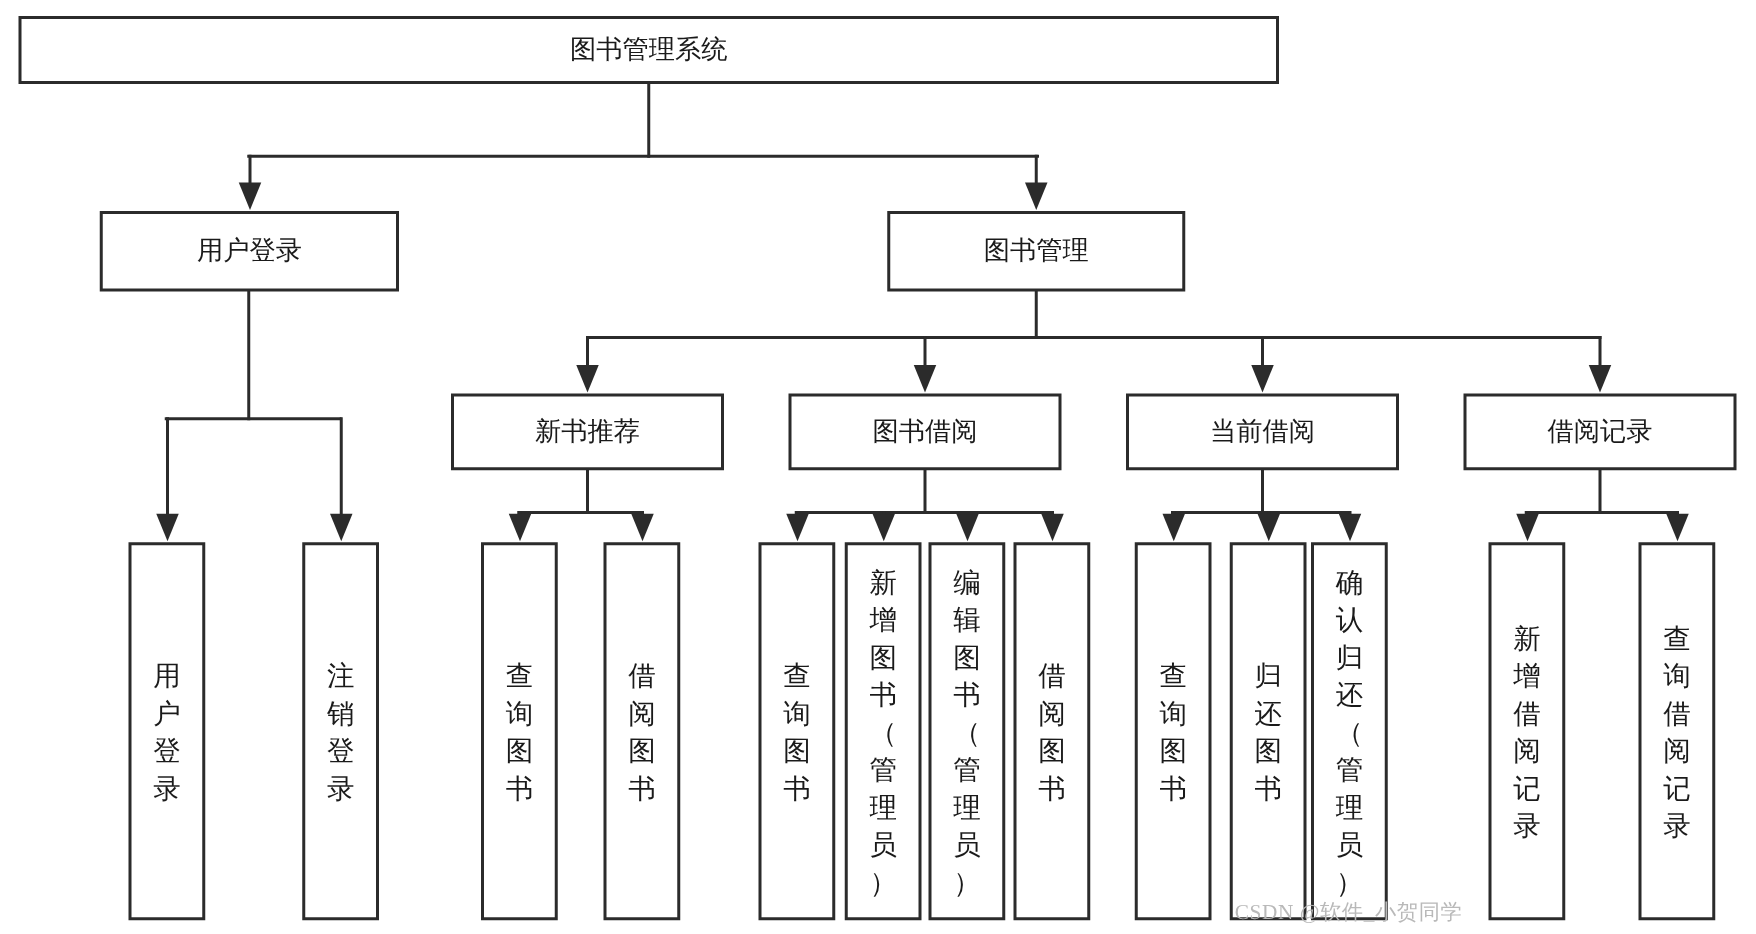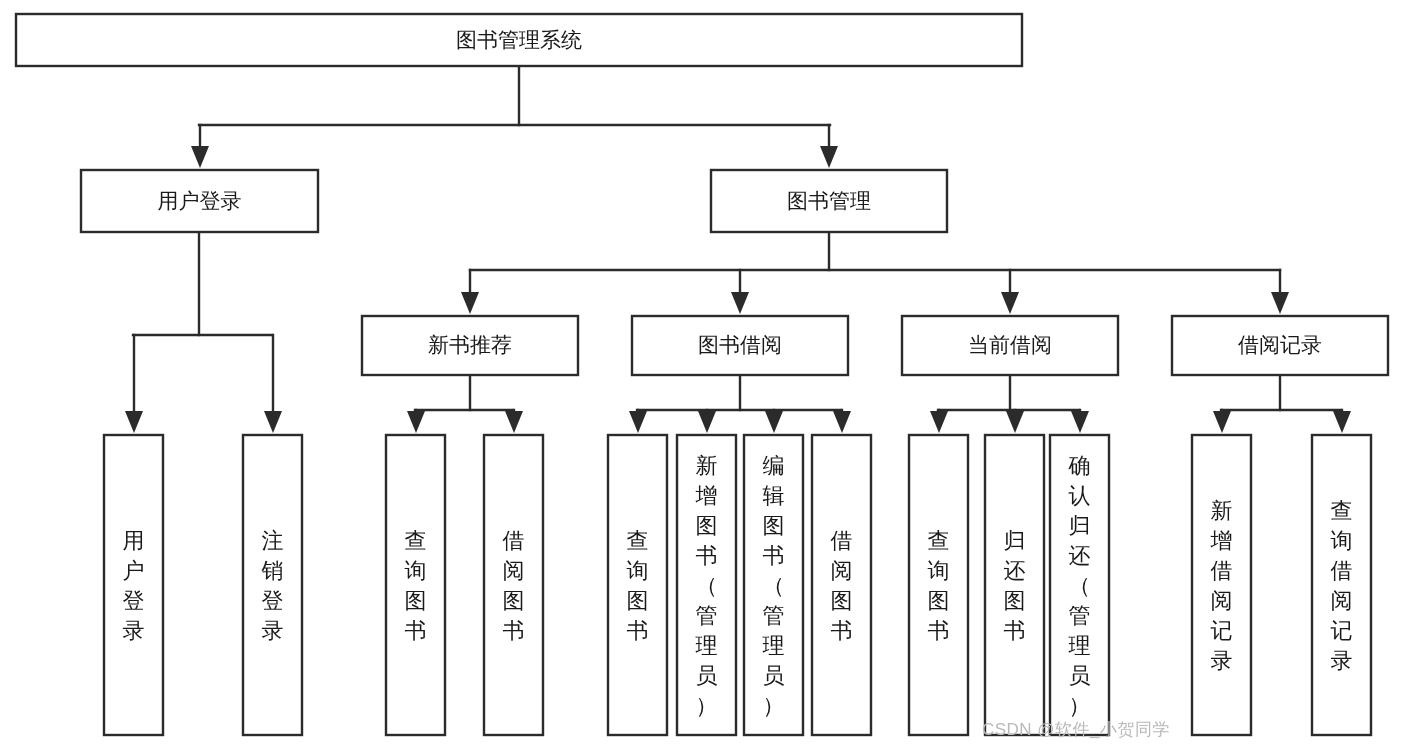--- a/index.html
+++ b/index.html
@@ -50,21 +50,21 @@
   .node-label-v {
     font-family: "Liberation Sans", "DejaVu Sans", sans-serif;
     font-size: 22px;
     fill: #1a1a1a;
     text-anchor: middle;
   }
   .watermark {
     position: absolute;
     right: 8px;
     bottom: 6px;
-    font-family: Liberation Sans, sans-serif;
+    font-family: Liberation Serif, serif;
     font-size: 17px;
     color: #b9b9b9;
     letter-spacing: 0.5px;
     white-space: nowrap;
     pointer-events: none;
   }
 </style>
 </head>
 <body>
 

